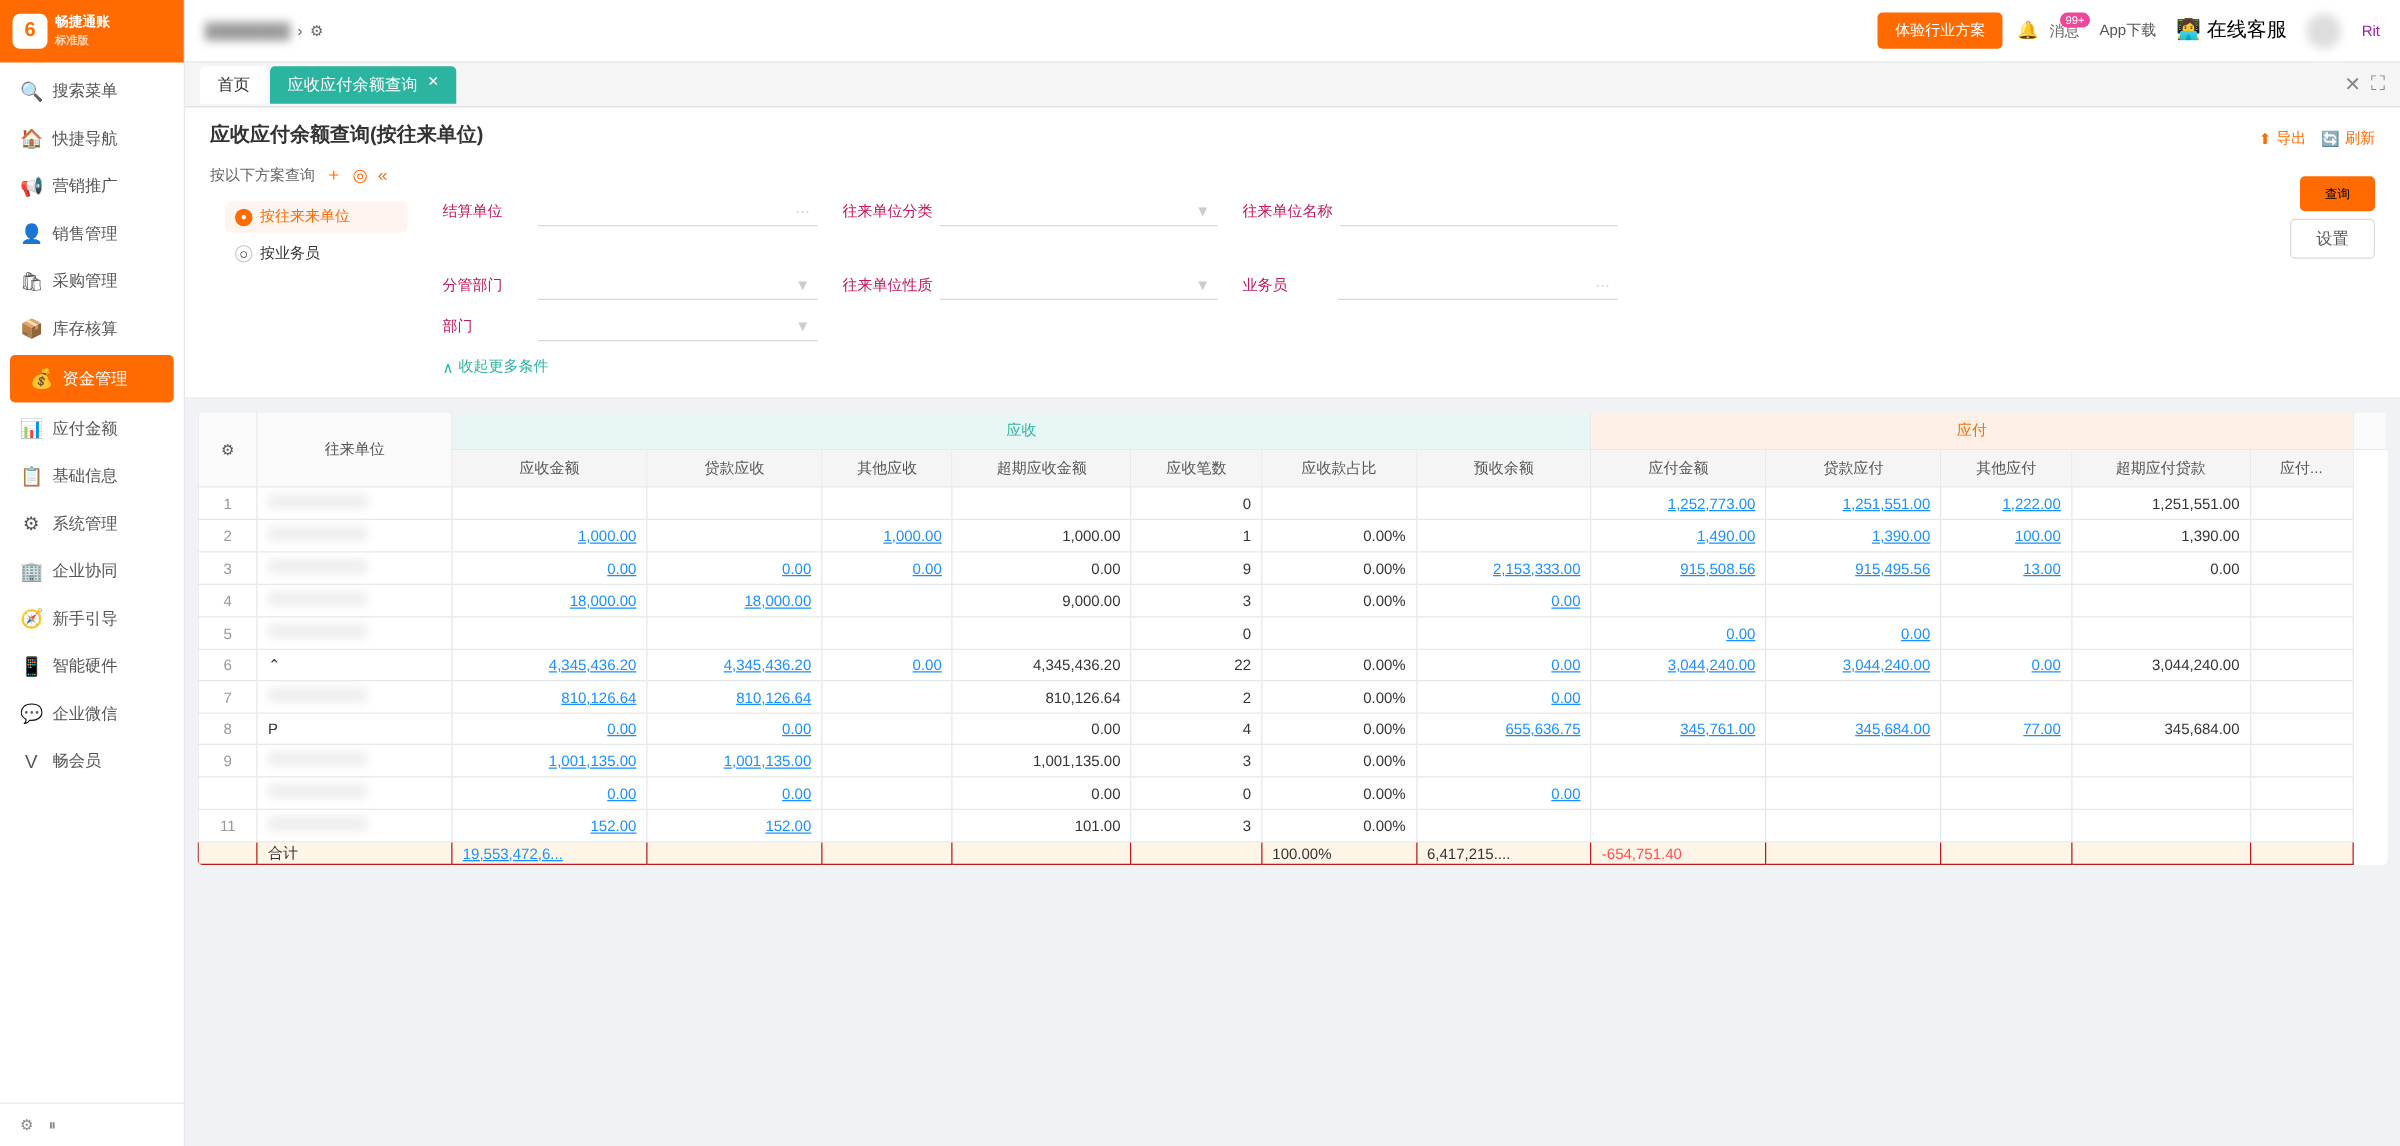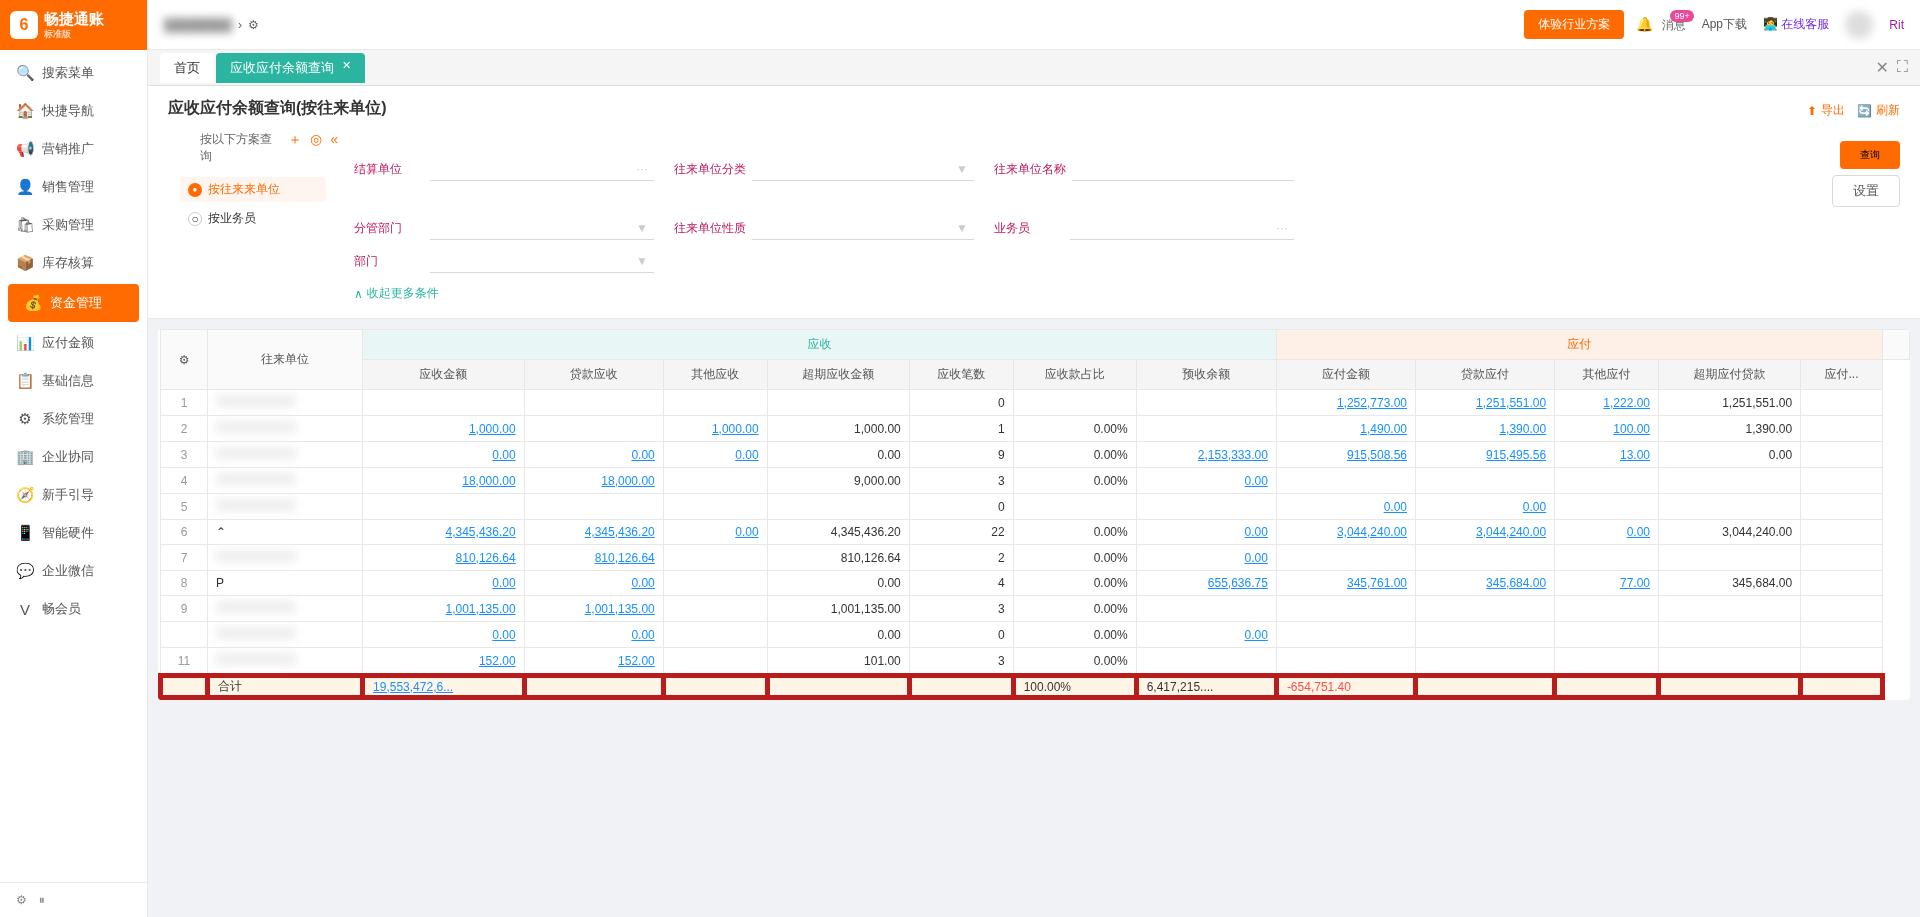--- a/index.html
+++ b/index.html
@@ -13,21 +13,21 @@
     }
     .sidebar-logo {
       background: #ff6b00; height: 50px; display: flex; align-items: center; padding: 0 10px;
       color: #fff; font-size: 13px; font-weight: bold; gap: 6px;
     }
     .sidebar-logo .logo-icon {
       width: 28px; height: 28px; background: #fff; border-radius: 6px;
       display: flex; align-items: center; justify-content: center;
       color: #ff6b00; font-size: 16px; font-weight: bold;
     }
-    .sidebar-logo .logo-text { font-size: 15px; line-height: 1.3; }
+    .sidebar-logo .logo-text { font-size: 11px; line-height: 1.3; }
     .sidebar-logo .version-tag { font-size: 9px; color: rgba(255,255,255,0.7); }
     .sidebar-menu { flex: 1; overflow-y: auto; padding: 4px 0; }
     .sidebar-item {
       display: flex; align-items: center; padding: 10px 16px; cursor: pointer;
       color: #555; gap: 8px; font-size: 13px;
     }
     .sidebar-item.active { background: #ff6b00; color: #fff; border-radius: 4px; margin: 2px 8px; }
     .sidebar-item .si-icon { font-size: 15px; width: 18px; text-align: center; }
     .sidebar-footer {
       border-top: 1px solid #e8e8e8; padding: 10px 16px; display: flex; gap: 12px;
@@ -94,21 +94,21 @@
     .page-title-row {
       display: flex; align-items: flex-end; justify-content: space-between; margin-bottom: 12px;
     }
     .page-title { font-size: 16px; font-weight: bold; color: #333; }
     .page-title-actions { display: flex; gap: 12px; }
     .btn-export, .btn-refresh {
       display: flex; align-items: center; gap: 4px; color: #ff6b00; cursor: pointer;
       font-size: 12px;
     }
     .filter-label {
-      font-size: 12px; color: #666; margin-bottom: 8px; display: flex; align-items: flex-start; gap: 8px; margin-left: 32px;
+      font-size: 12px; color: #666; margin-bottom: 8px; display: flex; align-items: center; gap: 8px;
     }
     .filter-add { color: #ff6b00; cursor: pointer; font-size: 14px; }
     .filter-rows { display: flex; flex-direction: column; gap: 10px; }
     .filter-row { display: flex; align-items: center; gap: 20px; }
     .filter-field {
       display: flex; align-items: center; gap: 6px; min-width: 300px;
     }
     .filter-field label { font-size: 12px; color: #be185d; white-space: nowrap; min-width: 70px; }
     .filter-input {
       flex: 1; border: none; border-bottom: 1px solid #d9d9d9; padding: 4px 6px;
@@ -148,21 +148,21 @@
     }
     thead tr:first-child th { background: #fafafa; font-weight: 500; }
     tbody tr td {
       border: 1px solid #e8e8e8; padding: 5px 8px; text-align: right;
       white-space: nowrap; color: #333;
     }
     tbody tr td:nth-child(2) { text-align: left; }
     tbody tr td:first-child { text-align: center; color: #999; }
     .td-link { color: #1890ff; text-decoration: underline; cursor: pointer; }
     .tfoot-row { background: #fff5e6; font-weight: 500; }
-    .tfoot-row td { border: 5px solid #b91c1c; padding: 0 8px; }
+    .tfoot-row td { border: 1px solid #b91c1c; padding: 0 8px; }
     .tfoot-row td:first-child { text-align: center; font-weight: bold; }
 
     
     .query-btn-area { padding: 10px 0 0 0; display: flex; flex-direction: column; gap: 6px; align-items: flex-end; }
     .btn-query {
       background: #ff6b00; color: #000000; border: none; border-radius: 4px;
       padding: 7px 20px; cursor: pointer; font-size: 10px; font-weight: 400;
     }
     .btn-setting {
       background: #fff; color: #555; border: 1px solid #d9d9d9; border-radius: 4px;
@@ -259,21 +259,21 @@
     <span style="cursor:pointer;">⚙</span>
   </div>
   <button class="btn-industry">体验行业方案</button>
   <div class="header-right">
     <div class="header-icon" style="position:relative;">
       <span>🔔</span>
       <span class="badge">99+</span>
       <span style="margin-left:4px;font-size:12px;">消息</span>
     </div>
     <span style="font-size:12px;color:#555;cursor:pointer;">App下载</span>
-    <span style="font-size:12px;color:#6d28d9;cursor:pointer;">👩‍💻 在线客服</span>
+    <span style="font-size:16px;color:#000000;cursor:pointer;">👩‍💻 在线客服</span>
     <div class="user-avatar blurred">
       <span></span>
     </div>
     <span style="font-size:12px;color:#a21caf;cursor:pointer;">Rit</span>
   </div>
 </div>
 
 <div class="main-content">
 
   <div class="tab-bar">

